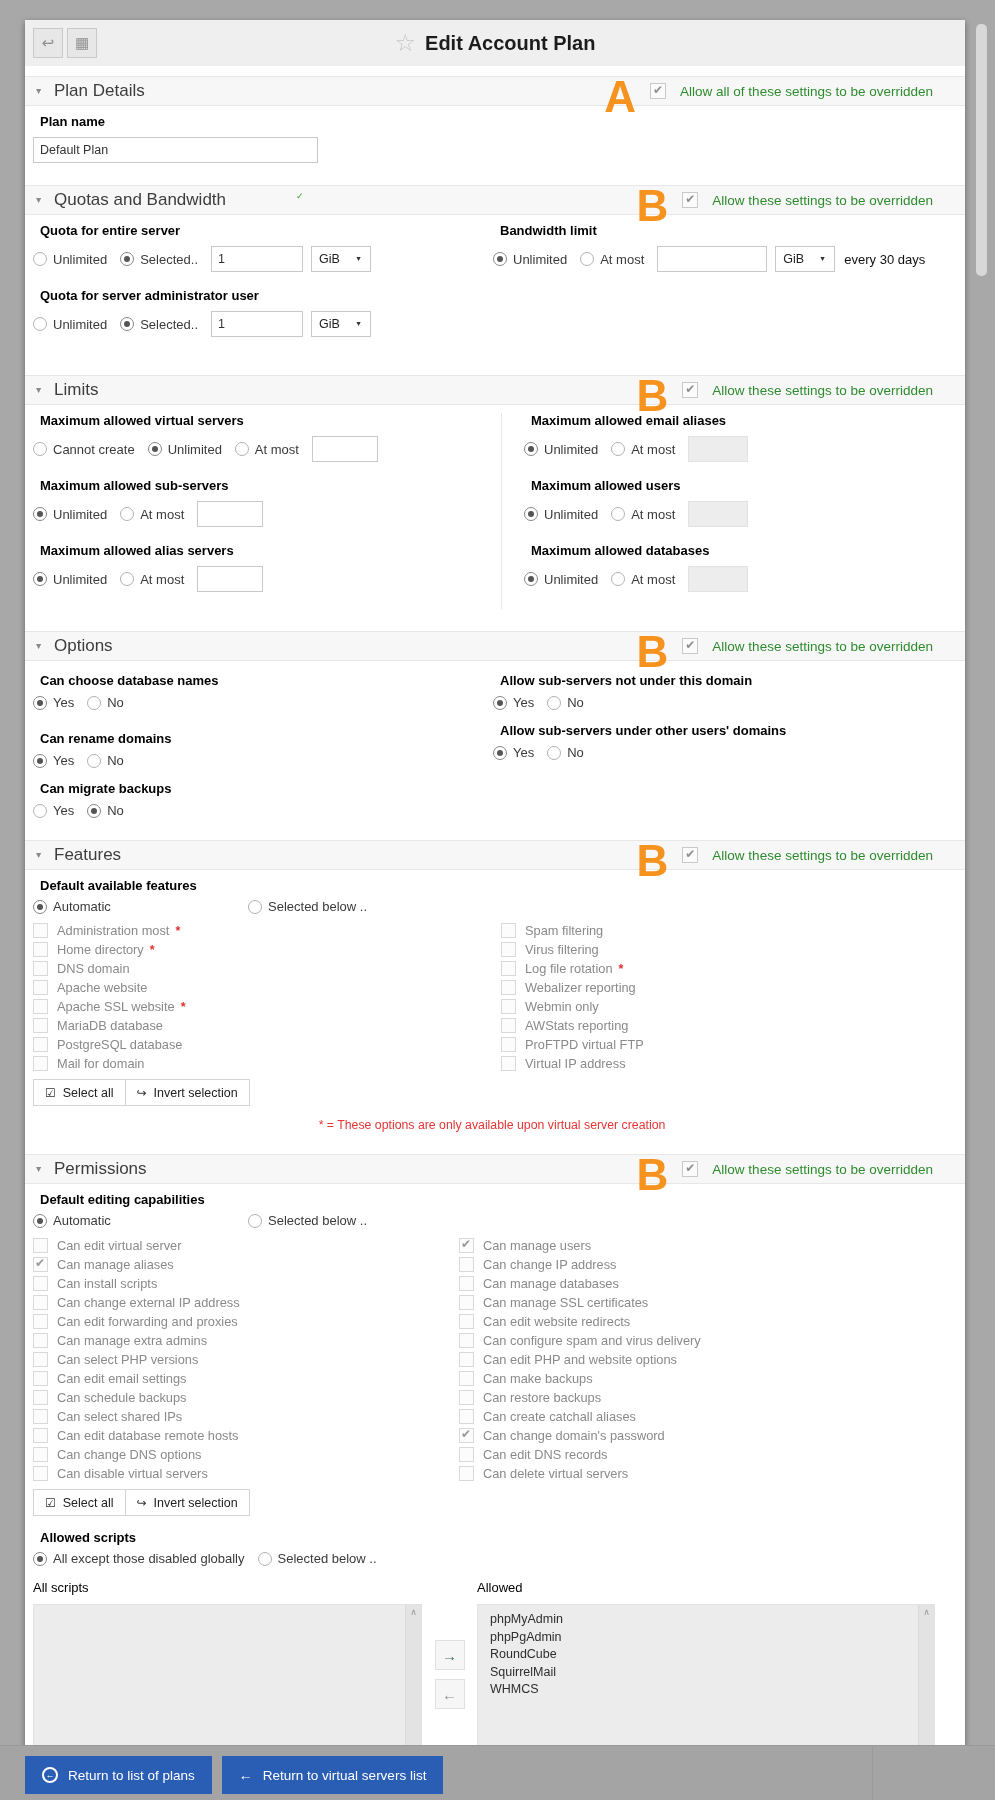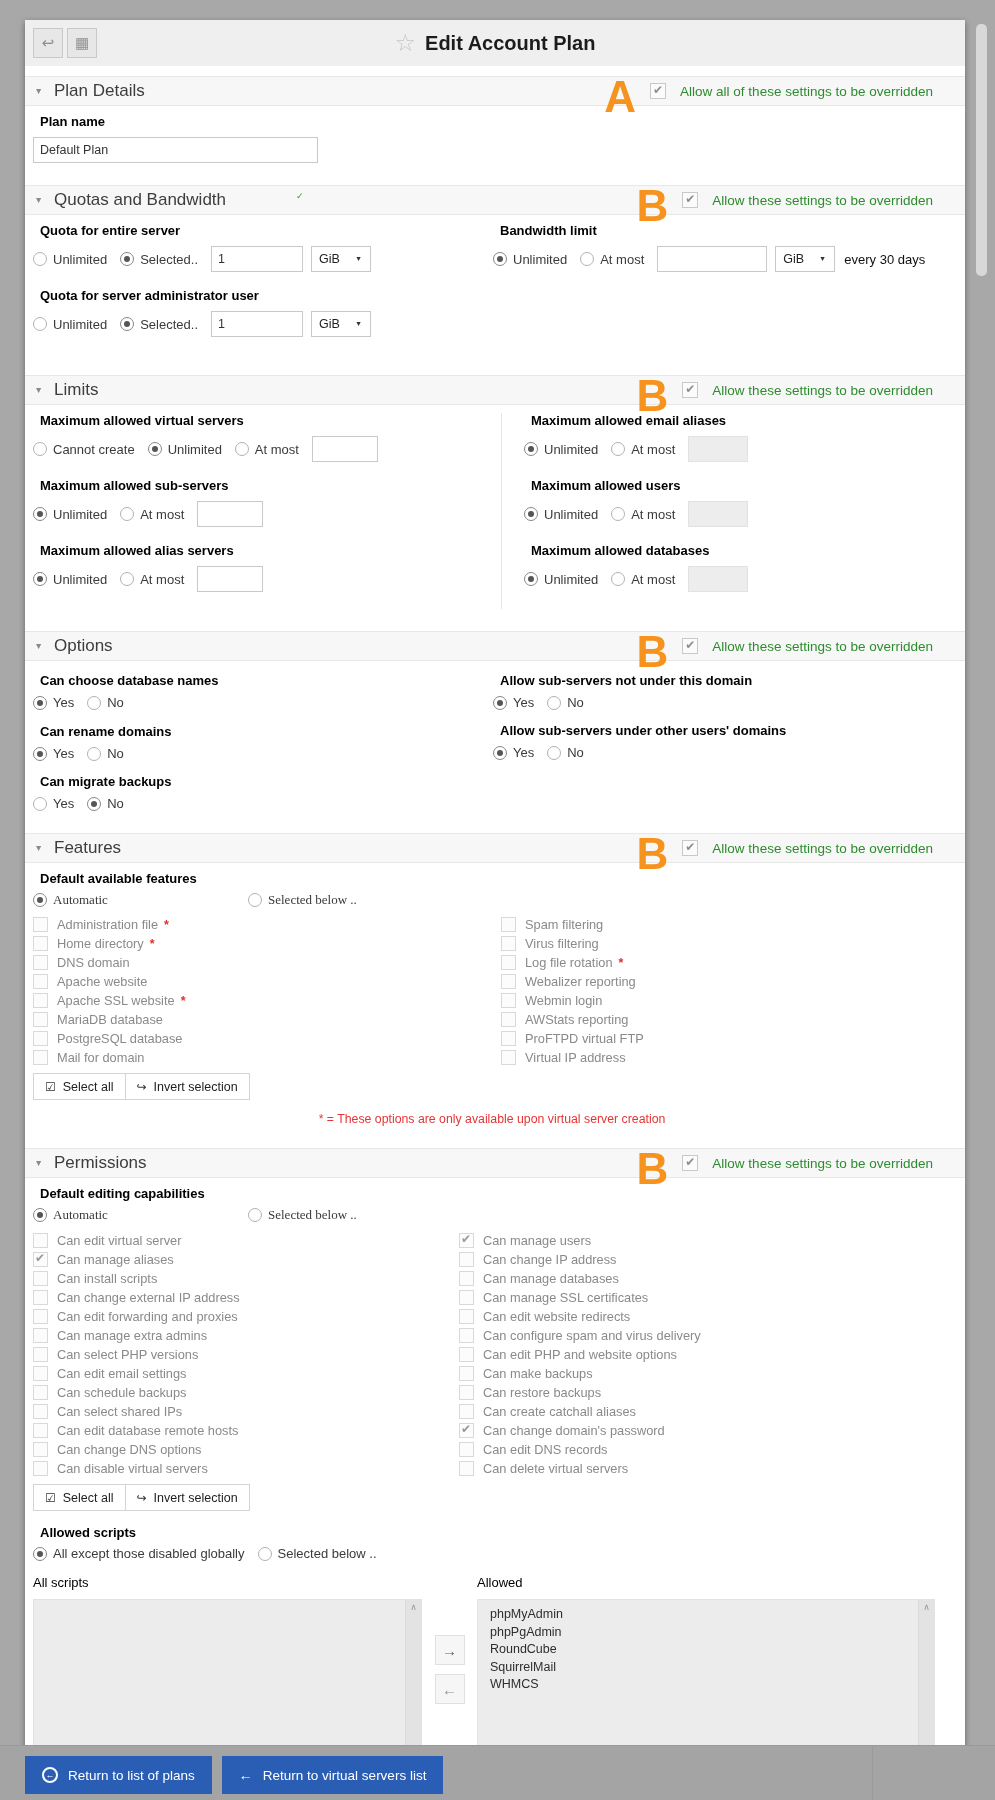--- a/index.html
+++ b/index.html
@@ -28,21 +28,21 @@
   .annot { color:#f6921e; font-weight:bold; font-size:44px; line-height:30px; position:relative; top:6px; z-index:3; }
   .ovr-box { width:16px; height:16px; border:1px solid #c9c9c9; background:#fbfbfb; position:relative; flex:none; cursor:pointer; }
   .ovr-box::after { content:"✔"; position:absolute; left:2px; top:-1px; font-size:12px; color:#8f8f8f; }
   .ovr-label { font-size:13.5px; color:#2e8b2e; cursor:pointer; }
 
   .sec-body { padding:8px 14px 12px 8px; }
   .flabel { font-size:13px; font-weight:bold; color:#000; margin-bottom:8px;padding-left:7px; }
   .frow { margin-bottom:16px; }
   .controls { display:flex; align-items:center; }
   .opt { display:inline-flex; align-items:center; margin-right:13px; cursor:pointer; }
-  .wide > .opt { min-width:202px;font-family:Liberation Serif, serif; }
+  .wide > .opt { min-width:202px; }
   .radio { width:14px; height:14px; border:1px solid #b2b2b2; border-radius:50%; background:#fff; position:relative; flex:none; margin-right:6px; }
   .radio.on { border-color:#878787; }
   .radio.on::after { content:""; position:absolute; inset:3px; background:#555; border-radius:50%; }
   .opt-label { font-size:13px; color:#3a3a3a; white-space:nowrap; }
 
   .tin { height:26px; border:1px solid #c9c9c9; background:#fff; padding:0 6px; font-family:"Liberation Sans",sans-serif;
          font-size:12.5px; color:#333; }
   .tin.gray { background:#ededed; border-color:#e2e2e2; }
   .w92{width:92px;} .w110{width:110px;} .w66{width:66px;} .w60{width:60px;}
   .sel { height:26px; width:60px; border:1px solid #c9c9c9; background:#fff; display:inline-flex; align-items:center;
@@ -352,21 +352,21 @@
       <span class="caret" style="transform: scale(0.8);">▼</span>
       <span class="sec-title">Options</span>
       <div class="head-right">
         <span class="annot">B</span>
         <span class="ovr-box"></span>
         <span class="ovr-label">Allow these settings to be overridden</span>
       </div>
     </div>
     <div class="sec-body twocol" style="padding-top:12px">
       <div class="colL460">
-        <div class="frow" style="margin-bottom:14px">
+        <div class="frow" style="margin-bottom:21px">
           <div class="flabel" style="margin-bottom:7px">Can choose database names</div>
           <div class="controls">
   <span class="opt">
     <span class="radio on"></span>
     <span class="opt-label">Yes</span>
   </span>
 
   <span class="opt">
     <span class="radio"></span>
     <span class="opt-label">No</span>
@@ -455,21 +455,21 @@
 
   <span class="opt">
     <span class="radio"></span>
     <span class="opt-label">Selected below ..</span>
   </span>
 </div>
       <div class="twocol">
         <div class="colL468">
   <div class="chk-row">
     <span class="cbox"></span>
-    <span class="chk-label">Administration file</span>
+    <span class="chk-label">Administration most</span>
     <span class="star">*</span>
   </div>
 
   <div class="chk-row">
     <span class="cbox"></span>
     <span class="chk-label">Home directory</span>
     <span class="star">*</span>
   </div>
 
   <div class="chk-row">
@@ -528,21 +528,21 @@
   </div>
 
   <div class="chk-row">
     <span class="cbox"></span>
     <span class="chk-label">Webalizer reporting</span>
 
   </div>
 
   <div class="chk-row">
     <span class="cbox"></span>
-    <span class="chk-label">Webmin login</span>
+    <span class="chk-label">Webmin only</span>
 
   </div>
 
   <div class="chk-row">
     <span class="cbox"></span>
     <span class="chk-label">AWStats reporting</span>
 
   </div>
 
   <div class="chk-row">

